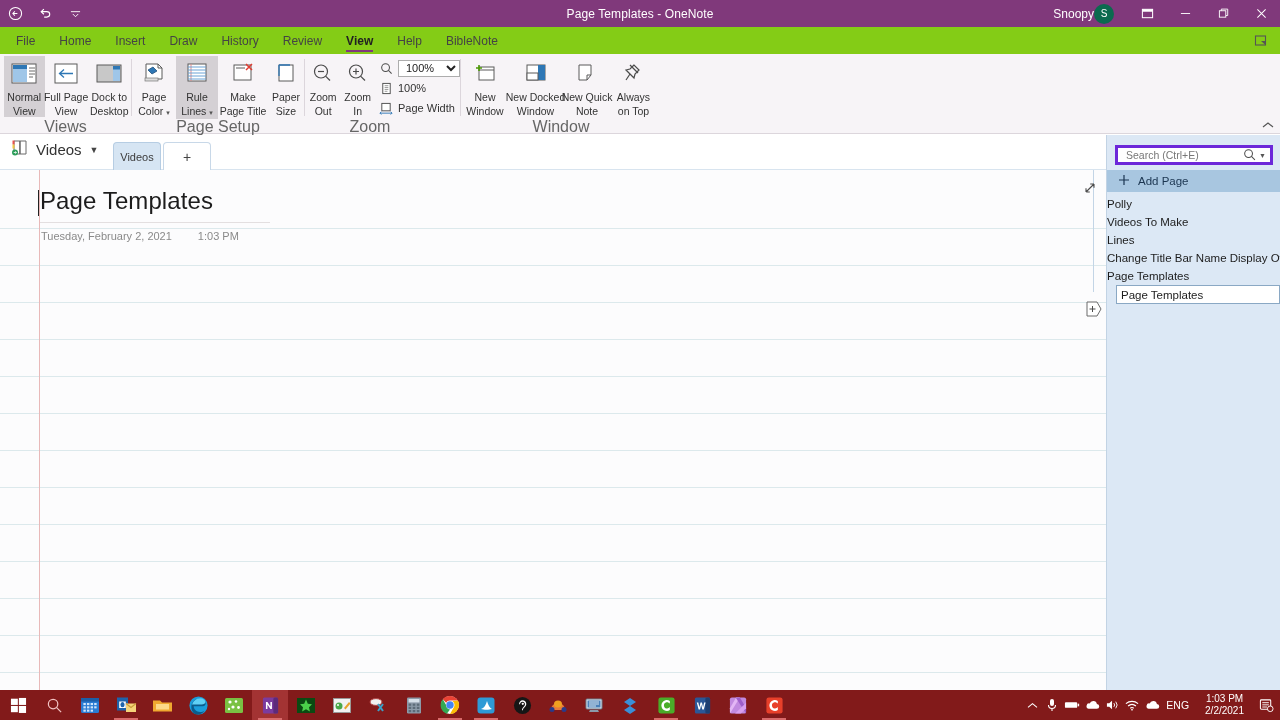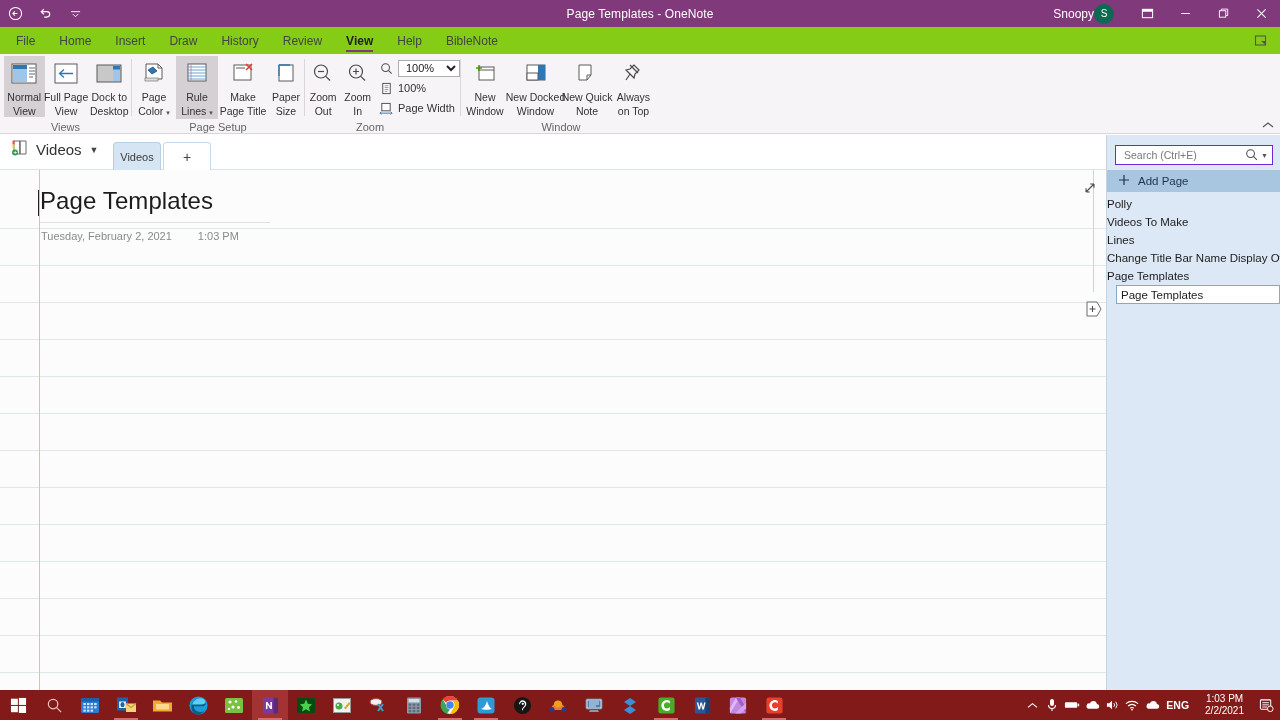--- a/index.html
+++ b/index.html
@@ -72,21 +72,21 @@
 
   
   #ribbon {
     position: absolute; left: 0; top: 54px; width: 1280px; height: 80px;
     background: #f7f4f7; border-bottom: 1px solid #dcd6dc;
   }
   #ribbon-inner { position: relative; height: 80px; display: flex; }
   .rgroup { position: relative; height: 80px; display: flex; flex-direction: column; }
   .rgroup-body { flex: 1; display: flex; align-items: flex-start; padding-top: 2px; }
   .rgroup-label {
-    height: 14px; text-align: center; font-size: 11px; color: #666; line-height: 14px;
+    height: 14px; text-align: center; font-size: 16px; color: #666; line-height: 14px;
   }
   .rsep { width: 1px; background: #dcd6dc; margin: 5px 0 18px 0; align-self: stretch; }
 
   .bigbtn {
     width: 48px; display: flex; flex-direction: column; align-items: center;
     padding-top: 3px; text-align: right;
   }
   .bigbtn.sel { background: #d4d0d4; }
   .bigbtn .gl { height: 30px; display: flex; align-items: center; justify-content: center; }
   .bigbtn .lbl {
@@ -162,21 +162,21 @@
   }
 
   
   #sidebar {
     position: absolute; left: 1106px; top: 135px; width: 174px; height: 555px;
     background: #dce8f5;
     border-left: 1px solid #c2d3e4;
   }
   #side-search {
     position: absolute; left: 8px; top: 10px; width: 158px; height: 20px;
-    background: #fff; border: 1px solid #6d28d9;
+    background: #fff; border: 3px solid #6d28d9;
     display: flex; align-items: center; padding: 0 4px 0 8px;
     font-size: 10.5px; color: #777;
   }
   #side-search .sp { flex: 1; }
   #add-page {
     position: absolute; left: 0; top: 35px; width: 174px; height: 22px;
     background: #a8c6e0;
     display: flex; align-items: center; gap: 8px; padding-left: 11px;
     font-size: 11.5px; color: #1b3550;
   }
@@ -202,21 +202,21 @@
     position: relative;
   }
   .tbi.active { background: #a33333; }
   .tbi.running::after {
     content: ""; position: absolute; bottom: 0; left: 6px; right: 6px; height: 2px; background: #d86a6a;
   }
   #tray {
     position: absolute; right: 0; top: 0; height: 30px; display: flex; align-items: center;
   }
   .tri { width: 20px; height: 30px; display: flex; align-items: center; justify-content: center; color: #fff; }
-  #tray-lang { color: #fff; font-size: 10.5px; padding: 0 8px 0 4px; font-weight: bold; }
+  #tray-lang { color: #fff; font-size: 10.5px; padding: 0 8px 0 4px; }
   #tray-clock {
     color: #fff; font-size: 10px; line-height: 12px; text-align: center;
     padding: 0 8px; display: flex; flex-direction: column; justify-content: center; height: 30px;
   }
   #tray-action { width: 28px; height: 30px; display: flex; align-items: center; justify-content: center; color: #fff; }
 </style>
 </head>
 <body>
 
 <div id="titlebar">

